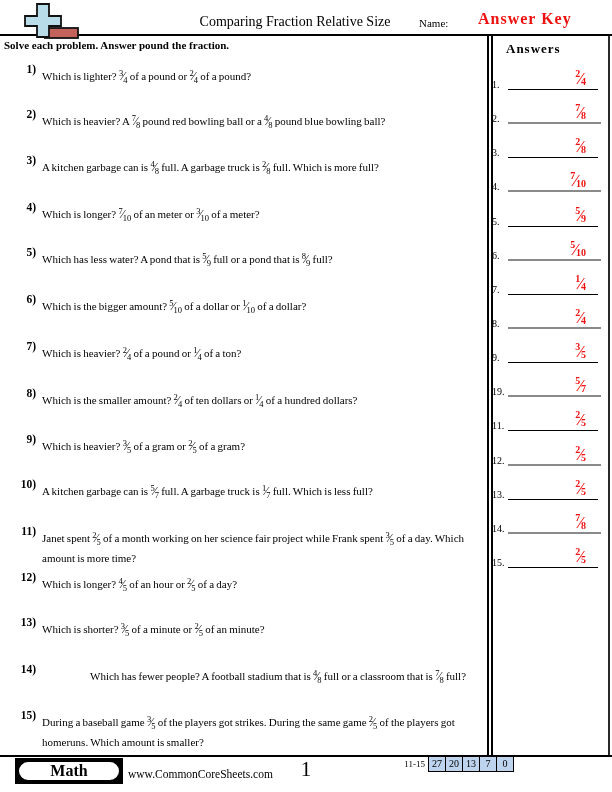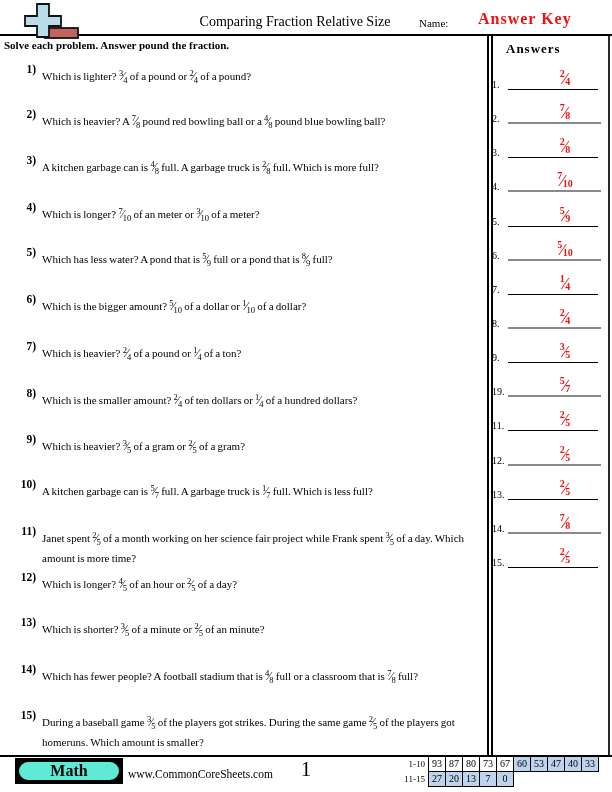--- a/index.html
+++ b/index.html
@@ -34,30 +34,30 @@
   .frac sup { font-size:8.5px; vertical-align:4px; margin-right:-1px; }
   .frac .sl { font-size:12px; }
   .frac sub { font-size:8.5px; vertical-align:-3px; margin-left:-1px; }
 
   
   .arow { position:absolute; left:490px; width:114px; height:26px; }
   .anum { position:absolute; left:2px; bottom:0; font-size:10px; }
   .aline { position:absolute; left:18px; width:90px; bottom:0; height:0; }
   .aline.black { border-bottom:1.4px solid #000; }
   .aline.gray  { border-bottom:2.2px solid #8a8a8a; width:93px; }
-  .afwrap { position:absolute; left:30px; width:90px; bottom:2px; text-align:center; }
+  .afwrap { position:absolute; left:6px; width:90px; bottom:2px; text-align:right; }
   .afrac { color:var(--accent); font-weight:bold; }
   .afrac sup { font-size:10px; vertical-align:7px; margin-right:-1px; }
   .afrac .sl { font-size:16px; }
   .afrac sub { font-size:10px; vertical-align:-1px; margin-left:-1px; }
 
   
   #ftr-rule { left:0; top:755px; width:612px; height:2px; background:#000; }
   #badge { left:15px; top:758px; width:108px; height:26px; background:#000; padding:2px; }
-  #badge-pill { width:100%; height:100%; background:#5eead4; border:2px solid #000; border-radius:12px;
+  #badge-pill { width:100%; height:100%; background:#ffffff; border:2px solid #000; border-radius:12px;
                 display:flex; align-items:center; justify-content:center; font-weight:bold; font-size:16px; }
   #website { left:128px; top:768px; font-size:11.5px; }
   #pageno { left:276px; top:757px; width:60px; text-align:center; font-size:21px; }
   #grade-table { left:398px; top:756px; font-size:10px; }
   .grow { display:flex; height:16px; }
   .grow + .grow { margin-top:-1px; }
   .glabel { width:30px; text-align:right; padding-right:3px; font-size:9px; line-height:16px; }
   .gcell { width:18px; border:1px solid #000; margin-right:-1px; text-align:center;
            line-height:14px; background:#fff; flex:none; }
   .gcell:last-child { margin-right:0; }
@@ -129,21 +129,21 @@
       <span class="qtext">Janet spent <span class="frac"><sup>2</sup><span class="sl">⁄</span><sub>5</sub></span> of a month working on her science fair project while Frank spent <span class="frac"><sup>3</sup><span class="sl">⁄</span><sub>5</sub></span> of a day. Which amount is more time?</span>
     </div>
     <div class="q" style="top: 571px;">
       <span class="qnum">12)</span>
       <span class="qtext">Which is longer? <span class="frac"><sup>4</sup><span class="sl">⁄</span><sub>5</sub></span> of an hour or <span class="frac"><sup>2</sup><span class="sl">⁄</span><sub>5</sub></span> of a day?</span>
     </div>
     <div class="q" style="top: 616px;">
       <span class="qnum">13)</span>
       <span class="qtext">Which is shorter? <span class="frac"><sup>3</sup><span class="sl">⁄</span><sub>5</sub></span> of a minute or <span class="frac"><sup>2</sup><span class="sl">⁄</span><sub>5</sub></span> of an minute?</span>
     </div>
-    <div class="q" style="top: 663px;">
+    <div class="q" style="top: 663px; padding-left: 48px;">
       <span class="qnum">14)</span>
       <span class="qtext">Which has fewer people? A football stadium that is <span class="frac"><sup>4</sup><span class="sl">⁄</span><sub>8</sub></span> full or a classroom that is <span class="frac"><sup>7</sup><span class="sl">⁄</span><sub>8</sub></span> full?</span>
     </div>
     <div class="q" style="top: 709px;">
       <span class="qnum">15)</span>
       <span class="qtext">During a baseball game <span class="frac"><sup>3</sup><span class="sl">⁄</span><sub>5</sub></span> of the players got strikes. During the same game <span class="frac"><sup>2</sup><span class="sl">⁄</span><sub>5</sub></span> of the players got homeruns. Which amount is smaller?</span>
     </div>
   </div>
 <div>
     <div class="arow" style="top: 64px;">
@@ -224,33 +224,20 @@
   </div>
 
 <div class="abs" id="ftr-rule"></div>
 <div class="abs" id="badge">
   <div id="badge-pill">Math</div>
 </div>
 <div class="abs" id="website">www.CommonCoreSheets.com</div>
 <div class="abs" id="pageno">1</div>
 <div class="abs" id="grade-table">
     <div class="grow">
-      <span class="glabel">1-10</span>
-      <span class="gcell">93</span>
-      <span class="gcell">87</span>
-      <span class="gcell">80</span>
-      <span class="gcell">73</span>
-      <span class="gcell">67</span>
-      <span class="gcell hl">60</span>
-      <span class="gcell hl">53</span>
-      <span class="gcell hl">47</span>
-      <span class="gcell hl">40</span>
-      <span class="gcell hl">33</span>
-    </div>
-    <div class="grow">
       <span class="glabel">11-15</span>
       <span class="gcell hl">27</span>
       <span class="gcell hl">20</span>
       <span class="gcell hl">13</span>
       <span class="gcell hl">7</span>
       <span class="gcell hl">0</span>
     </div>
   </div>
 
 </body></html>

